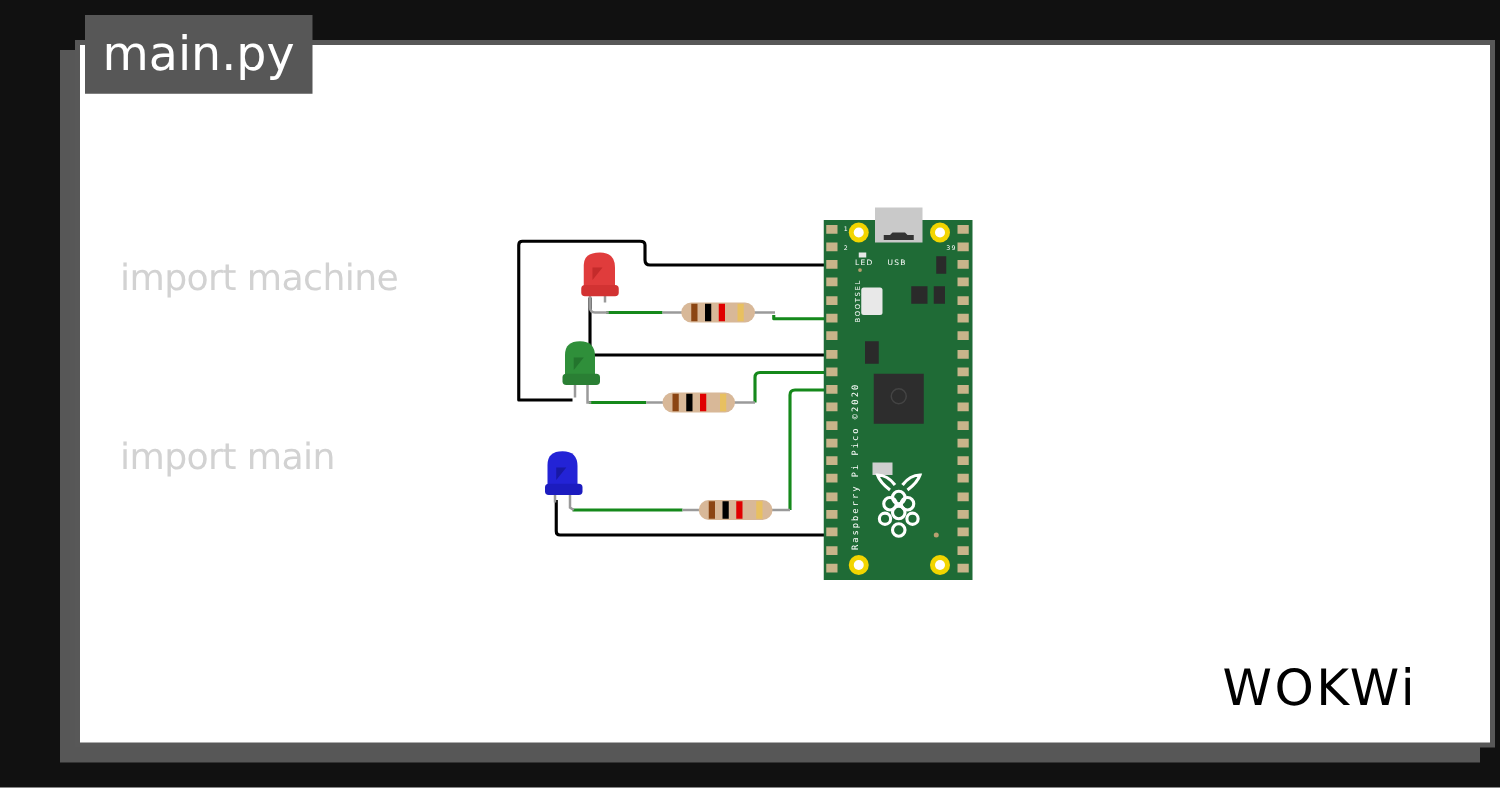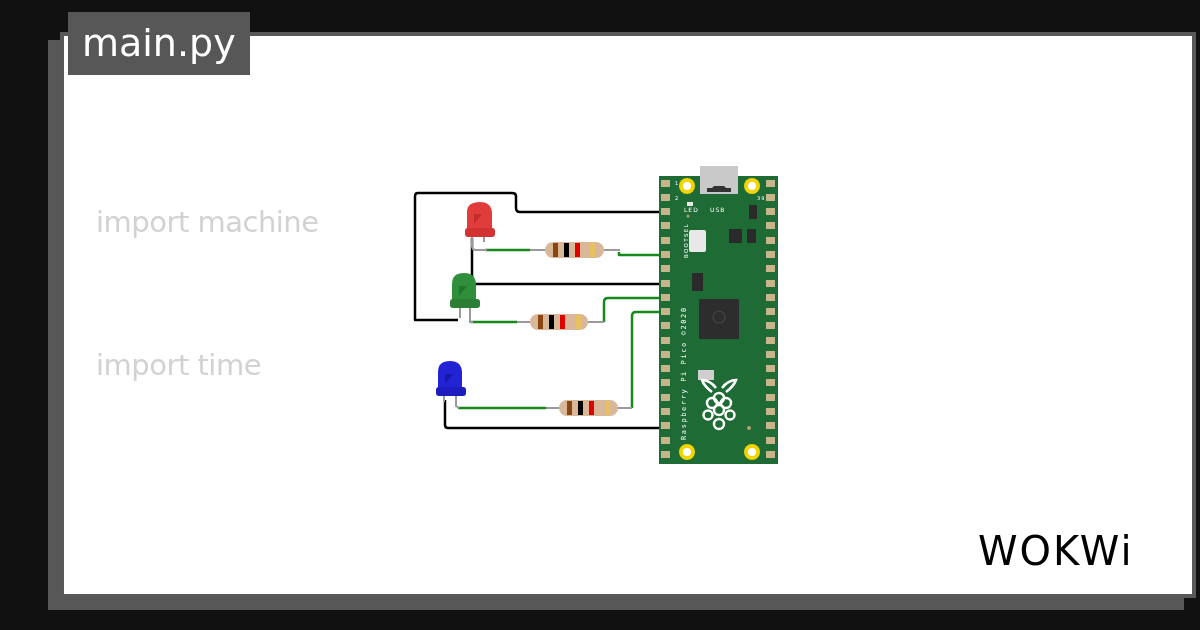--- a/index.html
+++ b/index.html
@@ -15,21 +15,21 @@
   .logo { position:absolute; left:978px; top:528px; font-family:"DejaVu Sans", sans-serif; font-size:40px; letter-spacing:2px; color:#000; z-index:4;text-align:right; }
 </style>
 </head>
 <body>
 
 <div class="shadow"></div>
 <div class="card">
   <div class="card-inner">
     <div class="code">
       <div class="line">import machine</div>
-      <div class="line">import time</div>
+      <div class="line">import main</div>
       <div class="line"></div>
       
       
       
       
       
       
       
       
     </div>

